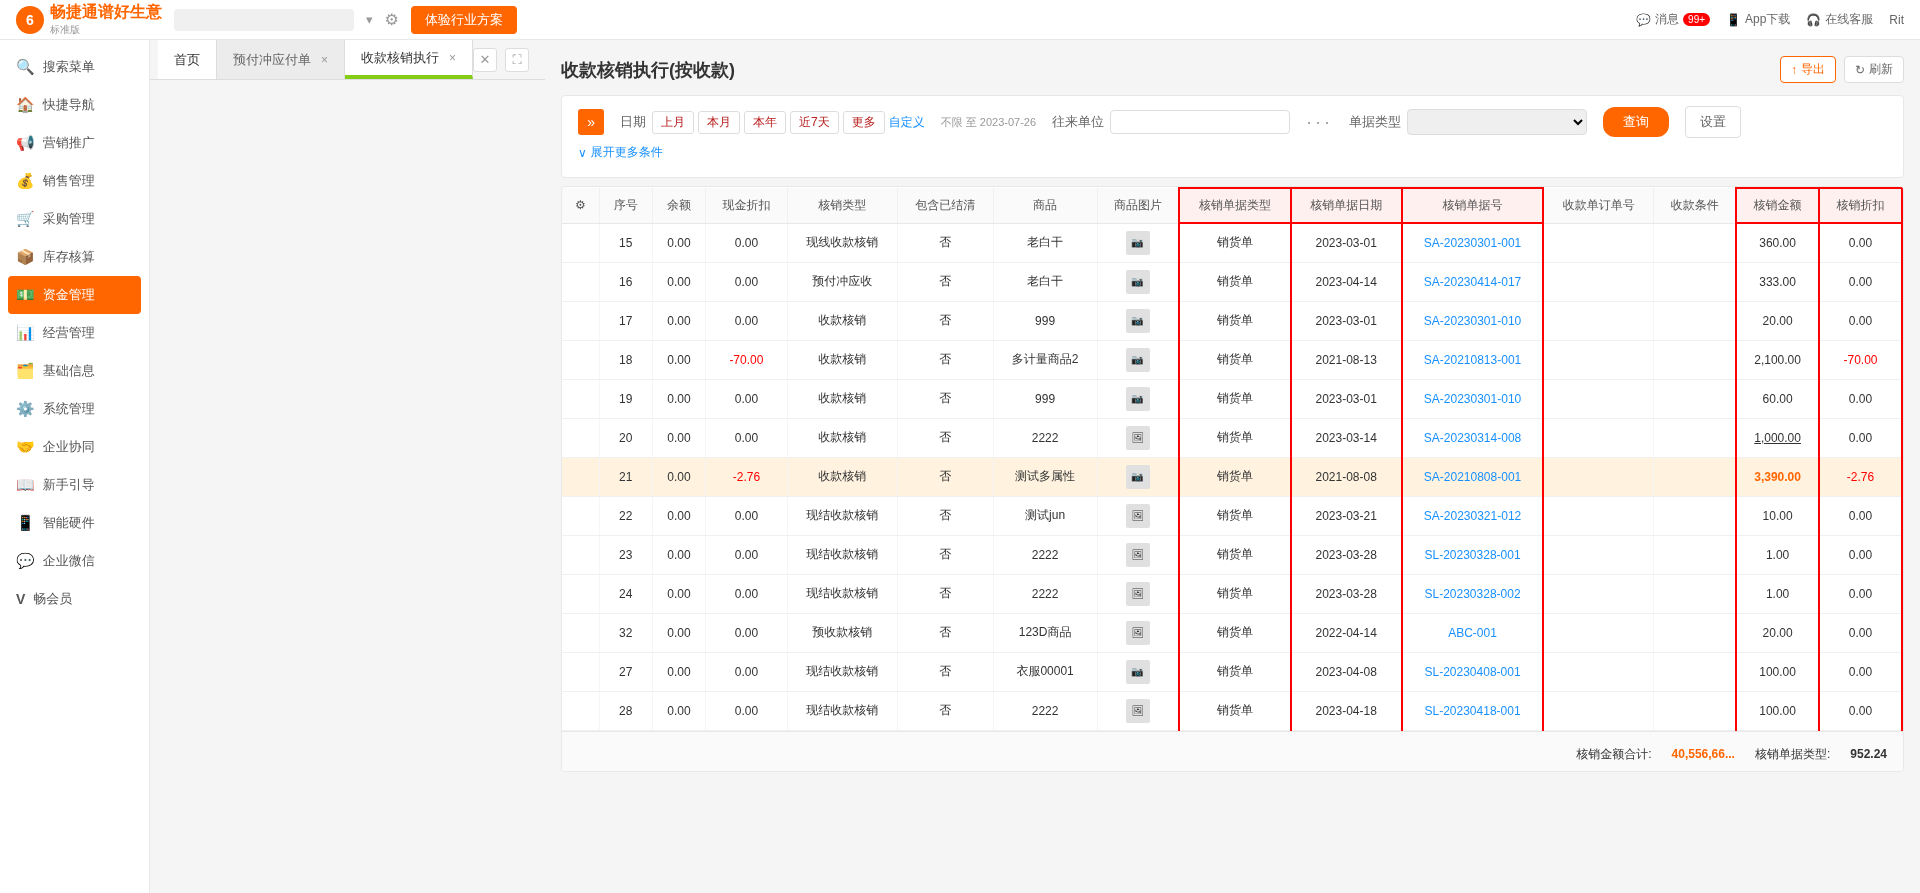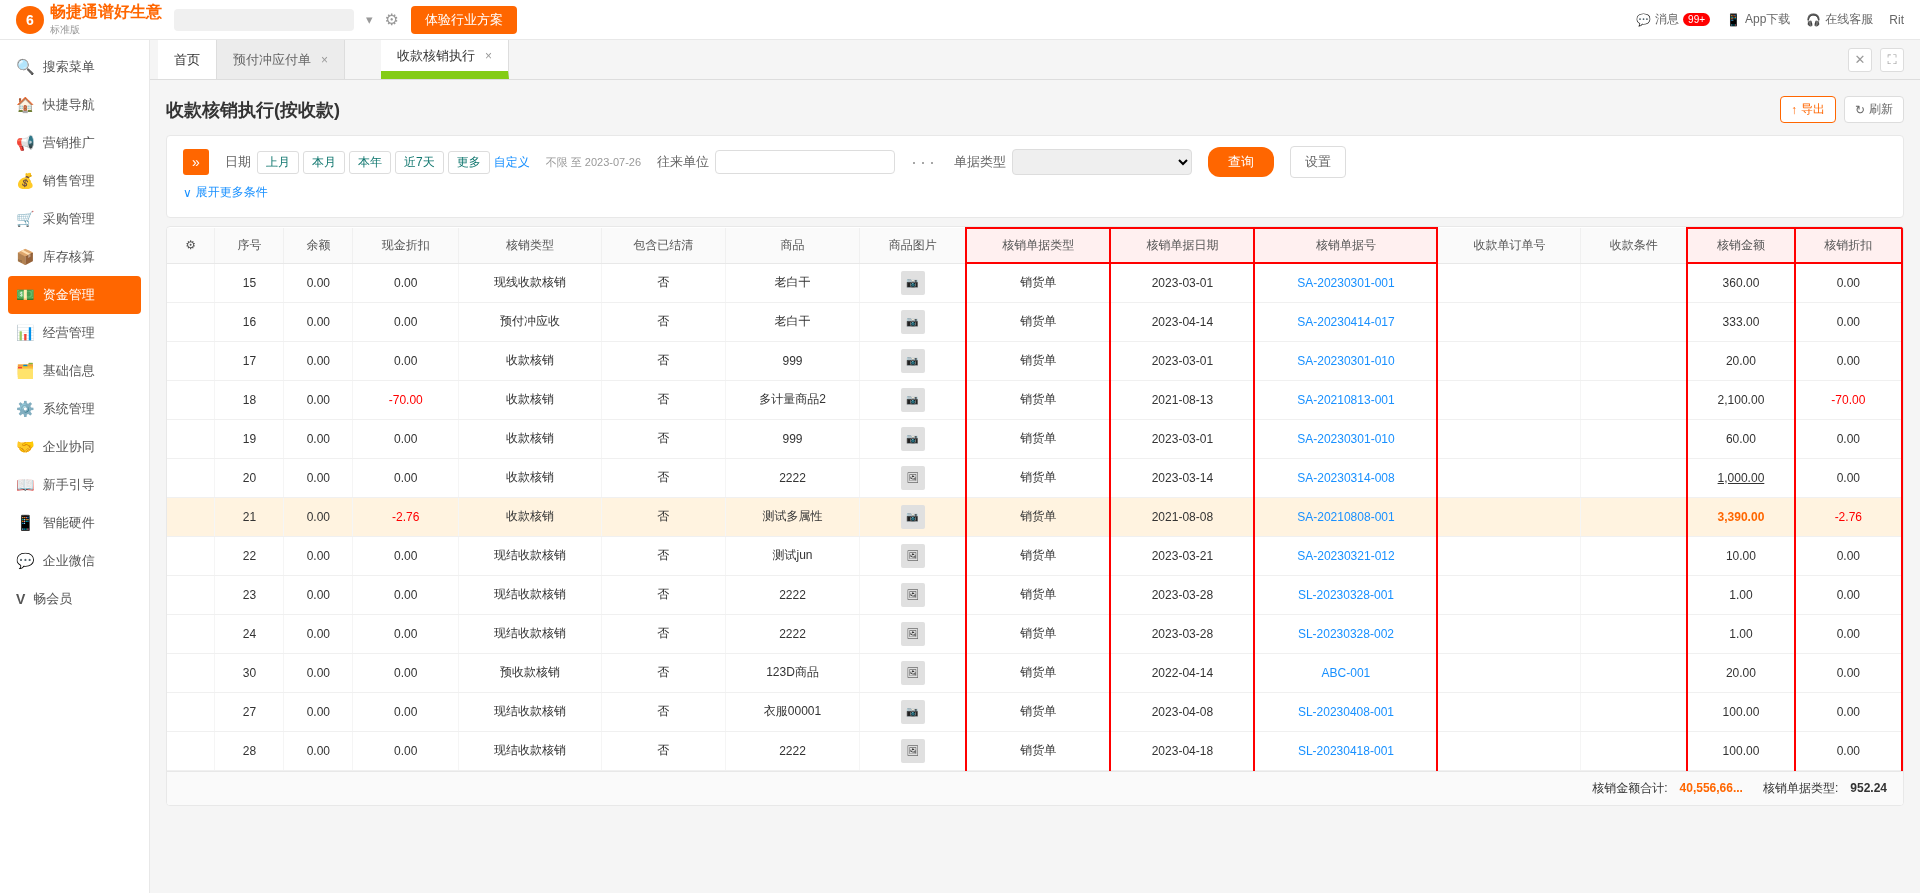--- a/index.html
+++ b/index.html
@@ -20,64 +20,64 @@
     
     .main-layout { display: flex; height: calc(893px - 40px); }
 
     
     .sidebar { width: 150px; background: #fff; border-right: 1px solid #e8e8e8; display: flex; flex-direction: column; padding-top: 8px; }
     .sidebar-item { display: flex; align-items: center; gap: 8px; padding: 10px 16px; cursor: pointer; color: #555; font-size: 13px; }
     .sidebar-item.active { background: #f60; color: #fff; border-radius: 4px; margin: 0 8px; padding: 10px 8px; }
     .sidebar-icon { font-size: 15px; }
 
     
-    .content-area { flex: 1; display: flex; flex-direction: column; overflow: hidden; }
+    .content-area { flex: 1; display: flex; flex-direction: row; overflow: hidden; }
 
     
     .tab-bar { height: 40px; background: #f5f5f5; display: flex; align-items: center; border-bottom: 1px solid #ddd; padding: 0 8px; justify-content: space-between; }
     .tabs { display: flex; align-items: center; height: 100%; }
     .tab { display: flex; align-items: center; gap: 6px; padding: 0 16px; height: 100%; cursor: pointer; font-size: 13px; color: #666; border-right: 1px solid #ddd; background: #ececec; }
-    .tab.active { background: #fff; color: #333; font-weight: 500; border-bottom: 8px solid #84cc16; margin-left: 36px; }
+    .tab.active { background: #fff; color: #333; font-weight: 500; border-bottom: 4px solid #84cc16; }
     .tab-home { background: #fff; padding: 0 16px; height: 100%; display: flex; align-items: center; font-size: 13px; color: #333; border-right: 1px solid #ddd; cursor: pointer; }
     .tab-close { font-size: 12px; color: #999; cursor: pointer; margin-left: 4px; }
     .tab-controls { display: flex; gap: 8px; padding-right: 8px; }
     .tab-ctrl-btn { width: 24px; height: 24px; display: flex; align-items: center; justify-content: center; cursor: pointer; color: #999; border: 1px solid #ddd; background: #fff; border-radius: 3px; }
 
     
     .page-content { flex: 1; padding: 16px; overflow: auto; background: #f5f5f5; }
     .page-title { font-size: 18px; font-weight: bold; color: #333; margin-bottom: 12px; display: flex; justify-content: space-between; align-items: center; }
     .page-title-actions { display: flex; gap: 8px; }
     .btn-export { display: flex; align-items: center; gap: 4px; font-size: 12px; color: #f60; cursor: pointer; border: 1px solid #f60; border-radius: 4px; padding: 4px 10px; background: #fff; }
     .btn-refresh { display: flex; align-items: center; gap: 4px; font-size: 12px; color: #666; cursor: pointer; border: 1px solid #ddd; border-radius: 4px; padding: 4px 10px; background: #fff; }
 
     
     .filter-bar { background: #fff; border: 1px solid #e8e8e8; border-radius: 4px; padding: 10px 16px; margin-bottom: 8px; }
     .filter-row { display: flex; align-items: center; gap: 16px; flex-wrap: wrap; }
     .filter-item { display: flex; align-items: center; gap: 6px; font-size: 13px; }
     .filter-label { color: #666; white-space: nowrap; }
     .filter-date-controls { display: flex; align-items: center; gap: 4px; }
-    .date-btn { padding: 2px 8px; border: 1px solid #ddd; border-radius: 3px; background: #fff; cursor: pointer; font-size: 12px; color: #0f766e; }
+    .date-btn { padding: 2px 8px; border: 1px solid #ddd; border-radius: 3px; background: #fff; cursor: pointer; font-size: 12px; color: #b91c1c; }
     .date-custom { color: #1890ff; font-size: 12px; cursor: pointer; }
     .filter-input { border: 1px solid #ddd; border-radius: 4px; padding: 4px 8px; font-size: 12px; width: 180px; }
     .filter-select { border: 1px solid #ddd; border-radius: 4px; padding: 4px 8px; font-size: 12px; width: 180px; }
     .btn-query { background: #f60; color: #fff; border: none; border-radius: 12px; padding: 6px 20px; font-size: 13px; cursor: pointer; }
     .btn-setting { background: #fff; color: #666; border: 1px solid #ddd; border-radius: 4px; padding: 6px 14px; font-size: 13px; cursor: pointer; }
     .expand-more { display: flex; align-items: center; gap: 4px; color: #1890ff; font-size: 12px; cursor: pointer; padding: 6px 0; }
     .filter-arrow { width: 26px; height: 26px; background: #f60; border-radius: 3px; display: flex; align-items: center; justify-content: center; color: #fff; cursor: pointer; font-size: 14px; }
     .dots-separator { color: #999; font-size: 18px; letter-spacing: 3px; }
 
     
     .table-container { background: #fff; border: 1px solid #e8e8e8; border-radius: 4px; overflow: auto; }
     table { width: 100%; border-collapse: collapse; font-size: 12px; }
     thead tr { background: #fafafa; }
     th { padding: 8px 10px; text-align: center; font-weight: 500; color: #555; border-bottom: 1px solid #e8e8e8; border-right: 1px solid #f0f0f0; white-space: nowrap; }
     td { padding: 7px 10px; text-align: center; border-bottom: 1px solid #f0f0f0; border-right: 1px solid #f5f5f5; color: #333; white-space: nowrap; }
     .link-blue { color: #1890ff; cursor: pointer; text-decoration: none; }
     .table-footer { background: #fafafa; border-top: 1px solid #e8e8e8; padding: 8px 16px; display: flex; justify-content: flex-end; gap: 20px; font-size: 12px; color: #333; }
-    .footer-total { display: flex; gap: 12px; align-items: center; }
+    .footer-total { display: flex; gap: 20px; align-items: center; margin-top: 6px; }
 
     .highlight-row td { background-color: #fff3e0 !important; }
   </style>
 </head>
 <body>
 
 <div class="top-bar">
   <div class="top-bar-left">
     <div class="logo-area">
       <div class="logo-icon">6</div>
@@ -454,21 +454,21 @@
       <td style="border-left:2px solid red;border-right:2px solid red;">销货单</td>
       <td style="border-left:2px solid red;border-right:2px solid red;">2023-03-28</td>
       <td style="border-left:2px solid red;border-right:2px solid red;"><a class="link-blue" href="#">SL-20230328-002</a></td>
       <td></td>
       <td></td>
       <td style="border-left:2px solid red;border-right:2px solid red;">1.00</td>
       <td style="border-left:2px solid red;border-right:2px solid red;">0.00</td>
     </tr>
               <tr>
       <td></td>
-      <td>30</td>
+      <td>32</td>
       <td>0.00</td>
       <td style="">0.00</td>
       <td>预收款核销</td>
       <td>否</td>
       <td>123D商品</td>
       <td>
         <span style="display:inline-block;width:24px;height:24px;background:#e0e0e0;border-radius:2px;font-size:10px;line-height:24px;text-align:center;">🖼</span>
       </td>
       <td style="border-left:2px solid red;border-right:2px solid red;">销货单</td>
       <td style="border-left:2px solid red;border-right:2px solid red;">2022-04-14</td>

